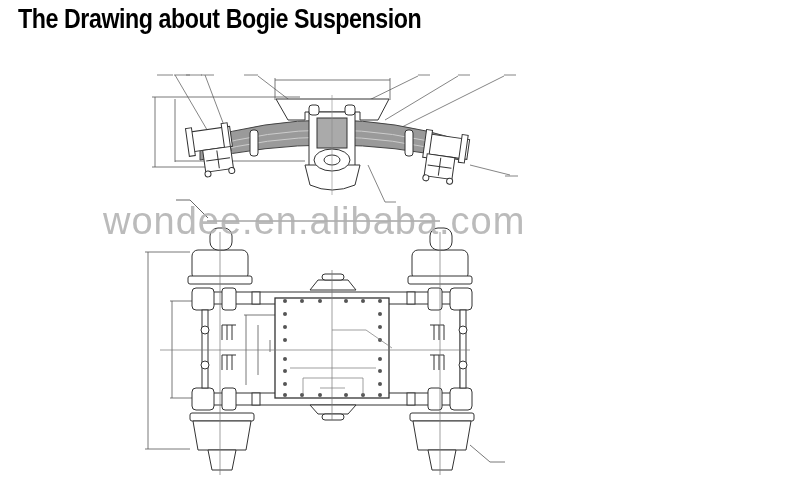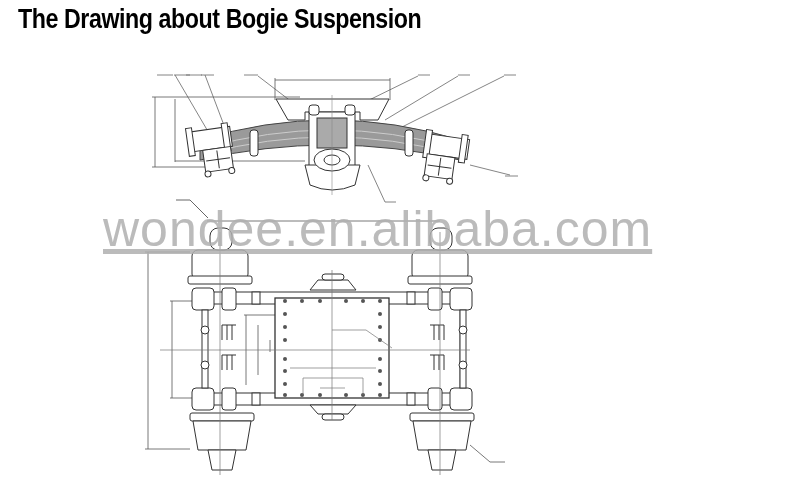--- a/index.html
+++ b/index.html
@@ -7,22 +7,22 @@
   .title {
     position: absolute; left: 18px; top: 4px;
     font-family: "Liberation Sans", sans-serif; font-weight: bold;
     font-size: 27px; letter-spacing: -0.5px; color: #000;
     transform: scaleX(0.86); transform-origin: left top;
     white-space: nowrap;
   }
   .drawing { position: absolute; left: 0; top: 0; }
   .watermark {
     position: absolute; left: 103px; top: 200px;
-    font-family: "Liberation Sans", sans-serif; font-size: 50px; letter-spacing: 1px;
-    color: rgba(175,175,175,0.85); white-space: nowrap; pointer-events: none; text-decoration: underline;
+    font-family: "Liberation Sans", sans-serif; font-size: 38px; letter-spacing: 1px;
+    color: rgba(175,175,175,0.85); white-space: nowrap; pointer-events: none;
   }
 </style>
 </head>
 <body>
 
 <div class="title">The Drawing about Bogie Suspension</div>
 
 <svg class="drawing" width="800" height="500" viewBox="0 0 800 500">
   <g fill="none" stroke="#333" stroke-width="1">
 

